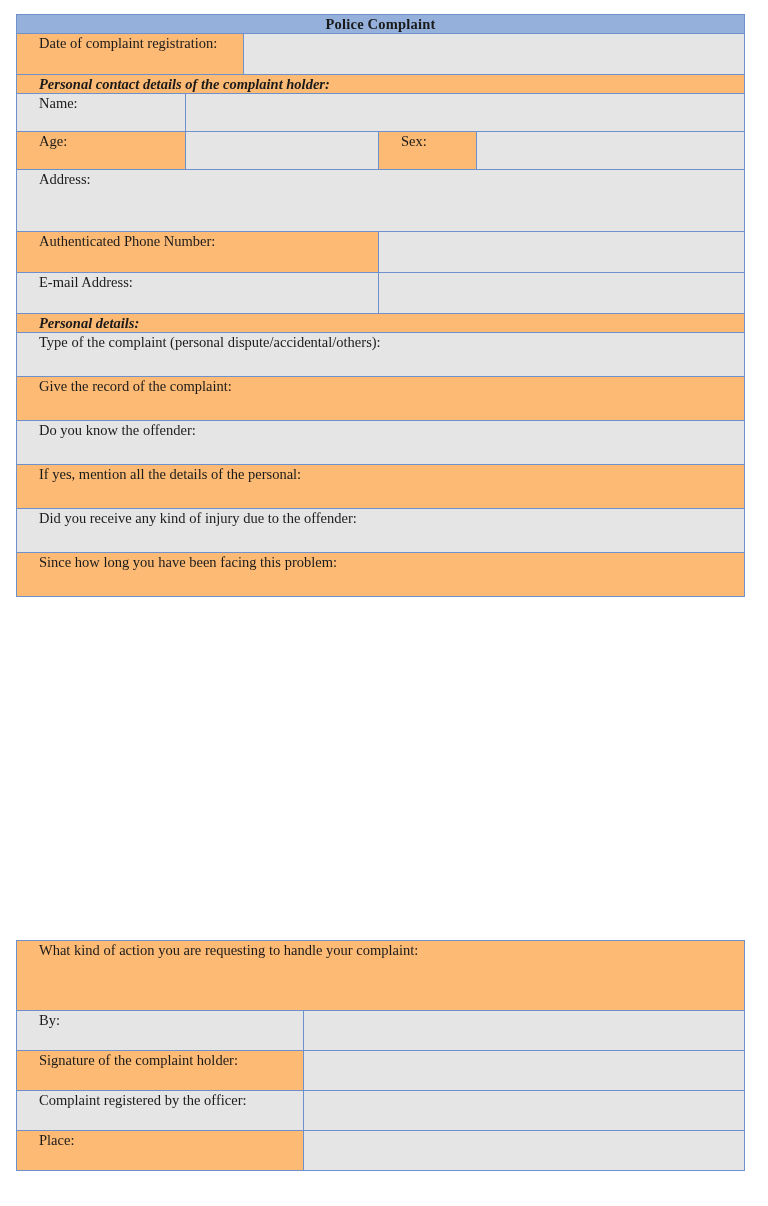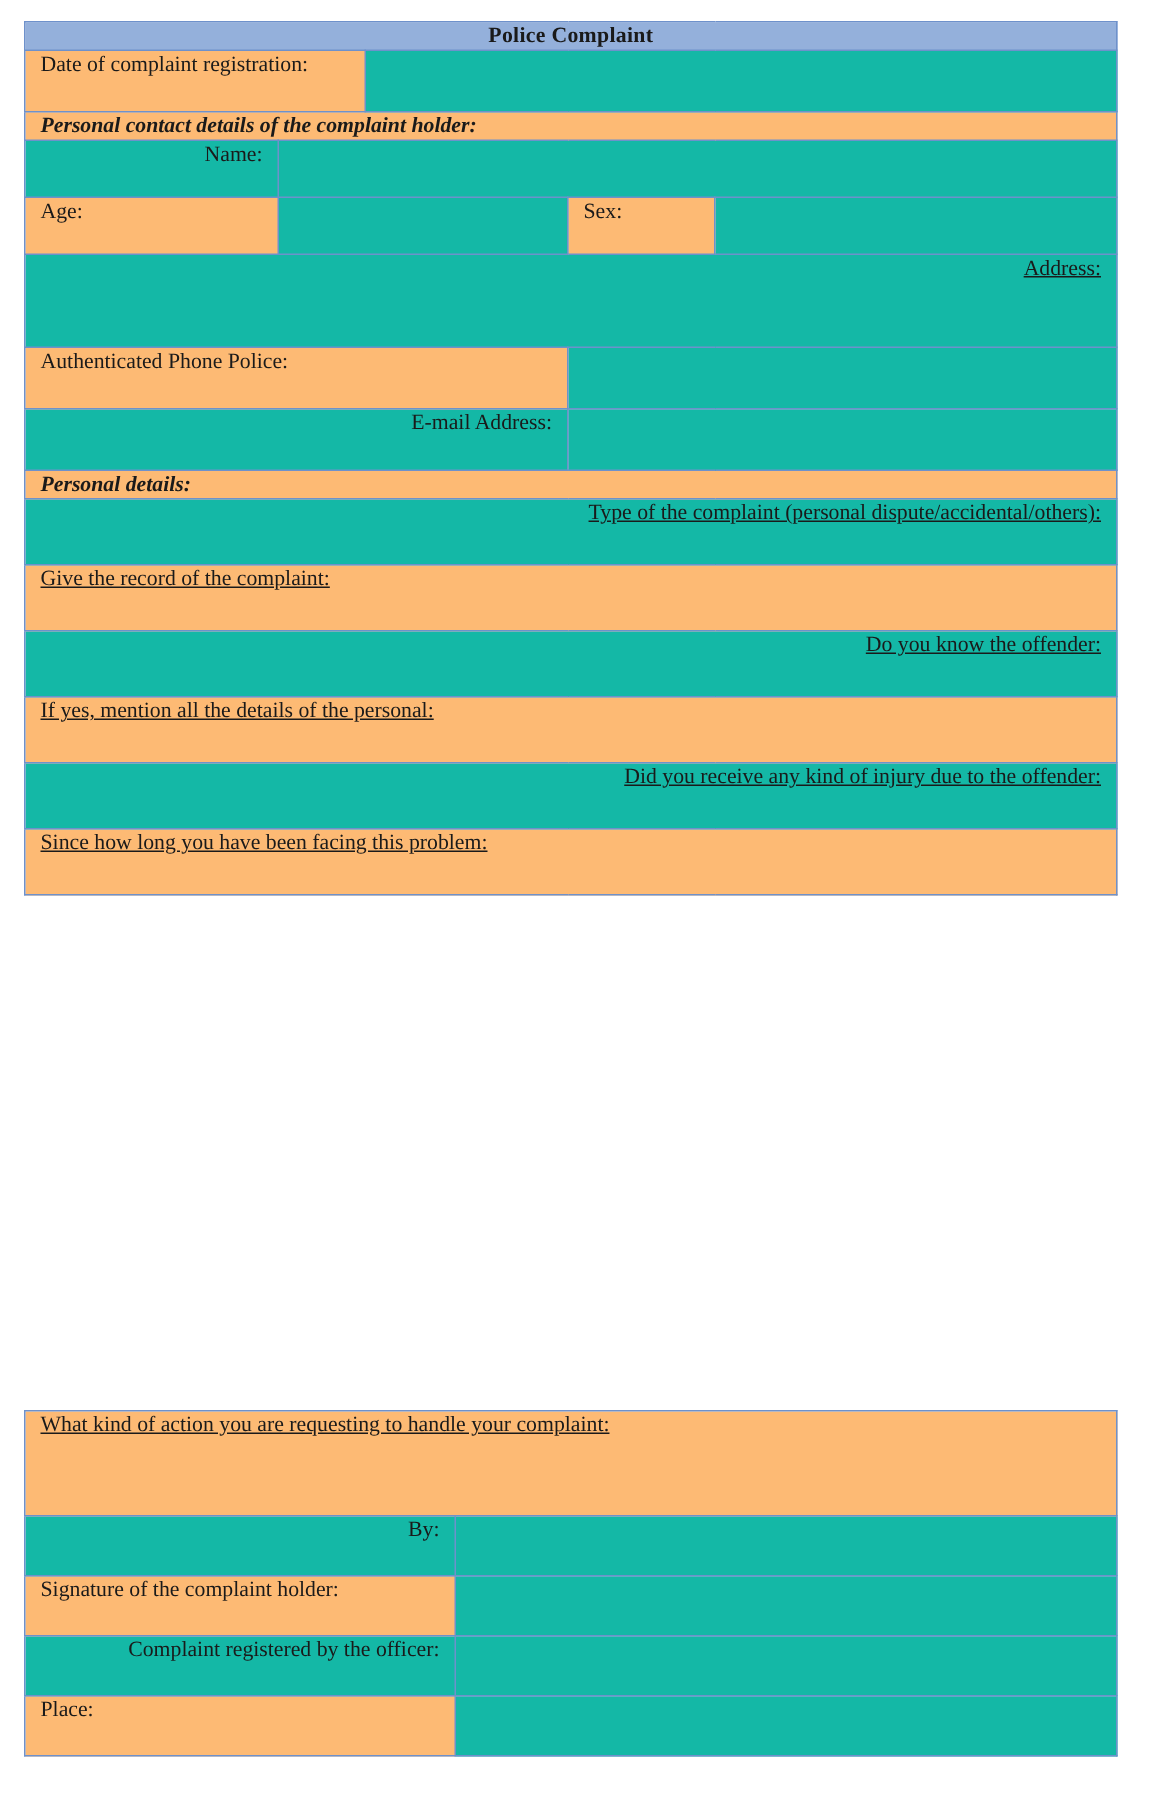--- a/index.html
+++ b/index.html
@@ -32,30 +32,30 @@
     border-collapse: collapse;
     table-layout: fixed;
     border: 1px solid #6e91cb;
     box-sizing: border-box;
   }
   #block-main  { top: 14px; }
   #block-footer{ top: 940px; }
 
   .form-block td {
     border: 1px solid #6e91cb;
-    padding: 0 10px;
+    padding: 0 22px;
     font-size: 14.5px;
     line-height: 1.25;
     vertical-align: top;
     box-sizing: border-box;
     margin-top: 48px;
   }
 
   
-  .fill-white  { background: #14b8a6; text-align: right; }
+  .fill-white  { background: #e5e5e5; }
   .fill-light  { background: #fdba74; }
   .fill-header { background: #94b0db; }
 
   
   .title-cell {
     text-align: center;
     font-weight: bold;
     font-size: 19px;
     letter-spacing: .2px;
     padding: 8px 10px 9px;
@@ -86,21 +86,21 @@
     padding-bottom: 14px;
   }
 
   .h-address  { height: 62px; }
   .h-q        { height: 44px; }
   .h-q-tall   { height: 70px; }
   .h-line     { height: 40px; }
   .h-line-md  { height: 41px; }
   .h-name     { height: 38px; }
 
-  .txt { display: block; text-decoration: underline; }
+  .txt { display: block; }
 </style>
 </head>
 <body>
 
 <div class="page">
 
   <table class="form-block" id="block-main">
     <colgroup>
       <col style="width:169px">
       <col style="width:58px">
@@ -135,21 +135,21 @@
         <td class="fill-white value-cell h-name"></td>
       </tr>
 
       <tr>
         <td colspan="5" class="fill-white question-cell h-address">
           <span class="txt">Address:</span>
         </td>
       </tr>
 
       <tr>
-        <td colspan="3" class="fill-light label-cell h-line-md">Authenticated Phone Police:</td>
+        <td colspan="3" class="fill-light label-cell h-line-md">Authenticated Phone Number:</td>
         <td colspan="2" class="fill-white value-cell h-line-md"></td>
       </tr>
 
       <tr>
         <td colspan="3" class="fill-white label-cell h-line-md">E-mail Address:</td>
         <td colspan="2" class="fill-white value-cell h-line-md"></td>
       </tr>
 
       <tr>
         <td colspan="5" class="fill-light section-cell">Personal details:</td>

